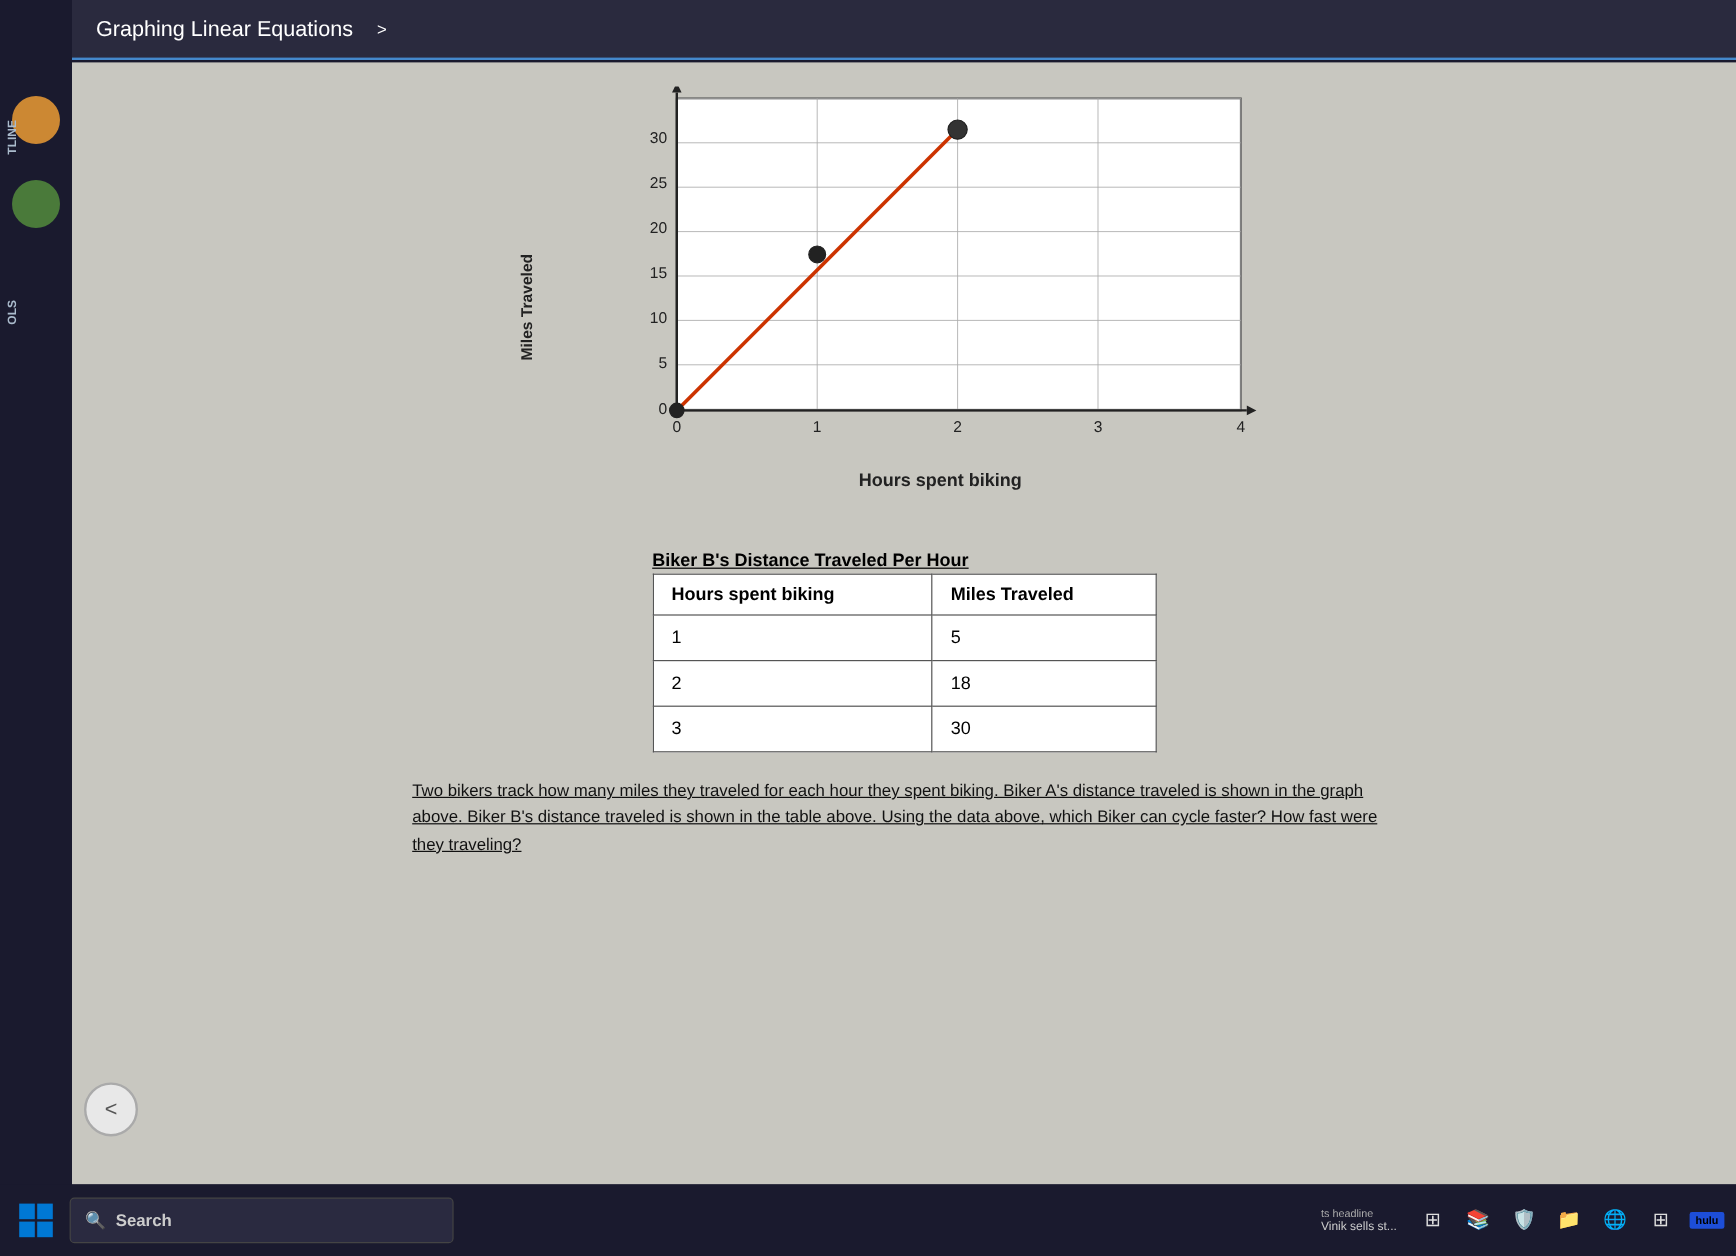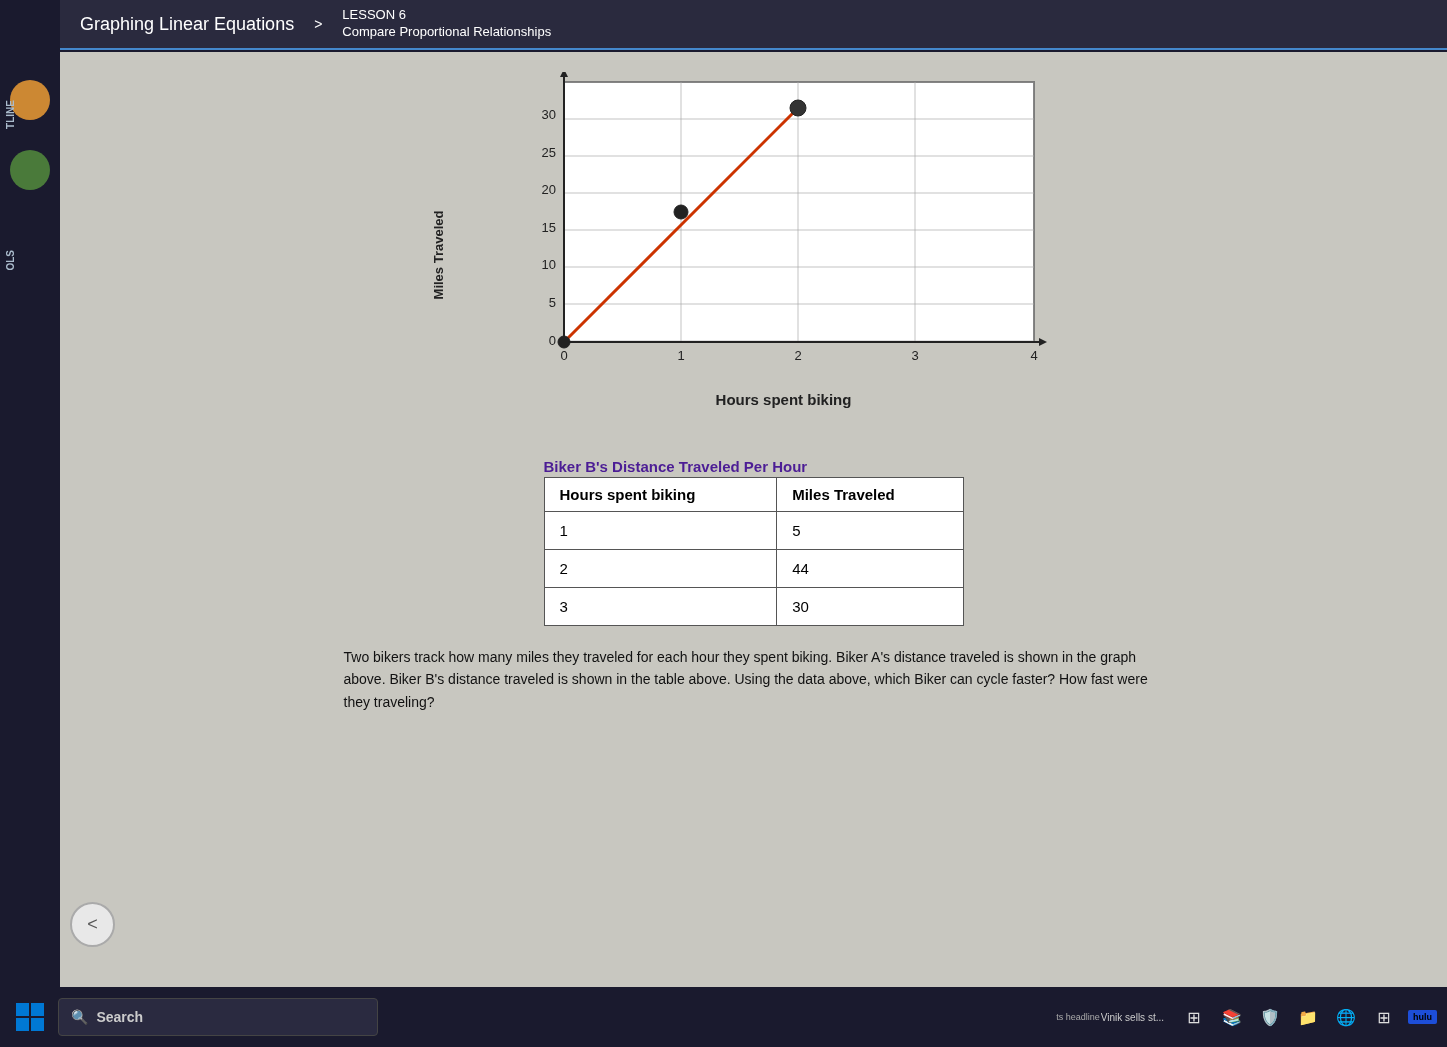--- a/index.html
+++ b/index.html
@@ -122,22 +122,23 @@
 
     
     .table-container {
       margin: 0 auto 20px auto;
       max-width: 420px;
     }
 
     .table-title {
       font-size: 15px;
       font-weight: bold;
-      color: #4c1d95;
+      color: #000000;
       margin-bottom: 2px;
+      text-decoration: underline;
     }
 
     table.data-table {
       border-collapse: collapse;
       width: 420px;
       background: white;
     }
 
     table.data-table th {
       border: 1px solid #555;
@@ -155,20 +156,21 @@
       background: white;
     }
 
     
     .description-text {
       max-width: 820px;
       margin: 10px auto 0 auto;
       font-size: 14px;
       color: #111;
       line-height: 1.6;
+      text-decoration: underline;
     }
 
     
     .back-circle {
       position: absolute;
       bottom: 100px;
       left: 70px;
       width: 45px;
       height: 45px;
       border-radius: 50%;
@@ -249,21 +251,21 @@
       height: 28px;
       display: flex;
       align-items: center;
       justify-content: center;
       color: #ddd;
       font-size: 16px;
     }
 
     .taskbar-news {
       display: flex;
-      flex-direction: row;
+      flex-direction: column;
       gap: 1px;
       padding: 0 8px;
     }
 
     .news-label {
       color: #aaa;
       font-size: 9px;
     }
 
     .news-text {
@@ -312,24 +314,20 @@
 <div class="left-sidebar">
   <div class="sidebar-circle orange"></div>
   <span class="tline-label">TLINE</span>
   <div class="sidebar-circle"></div>
   <span class="ols-label">OLS</span>
 </div>
 
 <div class="top-nav">
   <span class="nav-title">Graphing Linear Equations</span>
   <span class="nav-chevron">&gt;</span>
-  <span class="nav-lesson">
-    <span>LESSON 6</span><br>
-    <span>Compare Proportional Relationships</span>
-  </span>
 </div>
 
 <div class="back-circle">
   <span>&lt;</span>
 </div>
 
 <div class="content-area">
 
   <div class="graph-container">
     <div style="position:relative; padding-left:60px; padding-bottom:30px;">
@@ -392,21 +390,21 @@
           <th>Miles Traveled</th>
         </tr>
       </thead>
       <tbody id="table-body">
       <tr>
             <td>1</td>
             <td>5</td>
           </tr>
           <tr>
             <td>2</td>
-            <td>44</td>
+            <td>18</td>
           </tr>
           <tr>
             <td>3</td>
             <td>30</td>
           </tr>
         </tbody>
     </table>
   </div>
 
   <div class="description-text">Two bikers track how many miles they traveled for each hour they spent biking. Biker A's distance traveled is shown in the graph above. Biker B's distance traveled is shown in the table above. Using the data above, which Biker can cycle faster? How fast were they traveling?</div>

